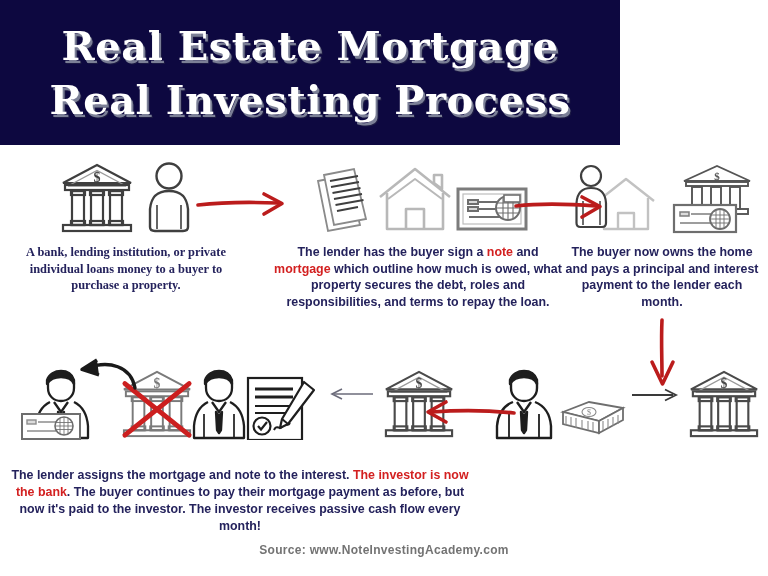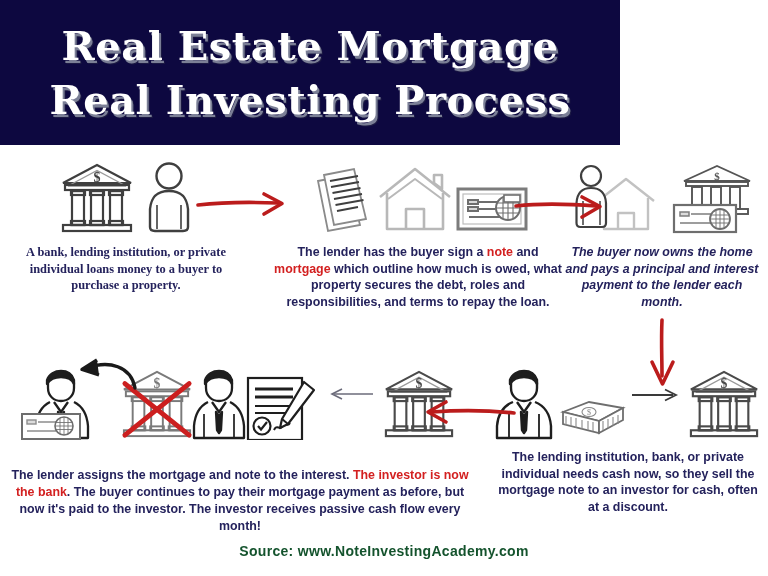--- a/index.html
+++ b/index.html
@@ -62,22 +62,22 @@
   .arrow { position: absolute; }
   .arrow svg { display: block; overflow: visible; }
 
   
   .footer {
     position: absolute;
     left: 0;
     top: 543px;
     width: 768px;
     text-align: center;
-    color: #14532d;
-    font-size: 14px;
+    color: #737373;
+    font-size: 12px;
     font-weight: bold;
     letter-spacing: .3px;
   }
 
   .ico { display:block; }
 </style>
 </head>
 <body>
 
 <div class="banner">
@@ -209,21 +209,21 @@
           <rect x="8" y="49" width="9" height="4" fill="#dcdcdc"></rect>
           <path d="M8 60 L40 60 M19 51 L44 51"></path>
         </g>
         <circle cx="48" cy="56" r="10" fill="#ffffff" stroke="#6e6e6e" stroke-width="1.8"></circle>
         <g stroke="#6e6e6e" stroke-width="0.9">
           <path d="M38 52 L58 52 M38 56 L58 56 M38 60 L58 60 M44 47 L44 65 M48 46 L48 66 M52 47 L52 65"></path>
         </g>
       </svg>
     </span>
   </div>
-  <div class="caption" style="padding:0 6px;font-style:italic;">
+  <div class="caption" style="padding:0 6px;">
     <span>The buyer now owns the home and pays a principal and interest payment to the lender each month.</span>
   </div>
 </div>
 
 <div class="step" style="left:488px; top:368px; width:280px;">
   <div class="icons-row" style="height:72px; gap:4px;">
 
     <span>
       <svg class="ico" width="62" height="72" viewBox="0 0 62 72">
         <g fill="none" stroke="#1e1e1e" stroke-width="2.4" stroke-linejoin="round">
@@ -274,23 +274,20 @@
           <rect x="52" y="30" width="14" height="4"></rect>
           <rect x="14" y="60" width="14" height="4"></rect>
           <rect x="33" y="60" width="14" height="4"></rect>
           <rect x="52" y="60" width="14" height="4"></rect>
           <rect x="6" y="64" width="68" height="6"></rect>
         </g>
         <text x="40" y="21" font-family="'Liberation Serif',serif" font-size="14" font-weight="bold" fill="#4a4a4a" text-anchor="middle">$</text>
       </svg>
     </span>
   </div>
-  <div class="caption" style="padding:0 6px;">
-    <span>The lending institution, bank, or private individual needs cash now, so they sell the mortgage note to an investor for cash, often at a discount.</span>
-  </div>
 </div>
 
 <div class="step" style="left:210px; top:368px; width:230px;">
   <div class="icons-row" style="height:72px; gap:6px;">
 
     <span>
       <svg class="ico" width="132" height="72" viewBox="0 0 132 72">
         <g fill="none" stroke="#1e1e1e" stroke-width="2.3" stroke-linejoin="round">
           <path d="M14 16 C14 8 20 4 27 4 C34 4 40 8 40 16 L40 20 C40 28 34 33 27 33 C20 33 14 28 14 20 Z"></path>
           <path d="M13 16 C16 11 22 9 27 9 C33 9 38 11 40 16 L40 12 C38 6 33 3 27 3 C21 3 15 6 13 12 Z" fill="#1e1e1e"></path>

